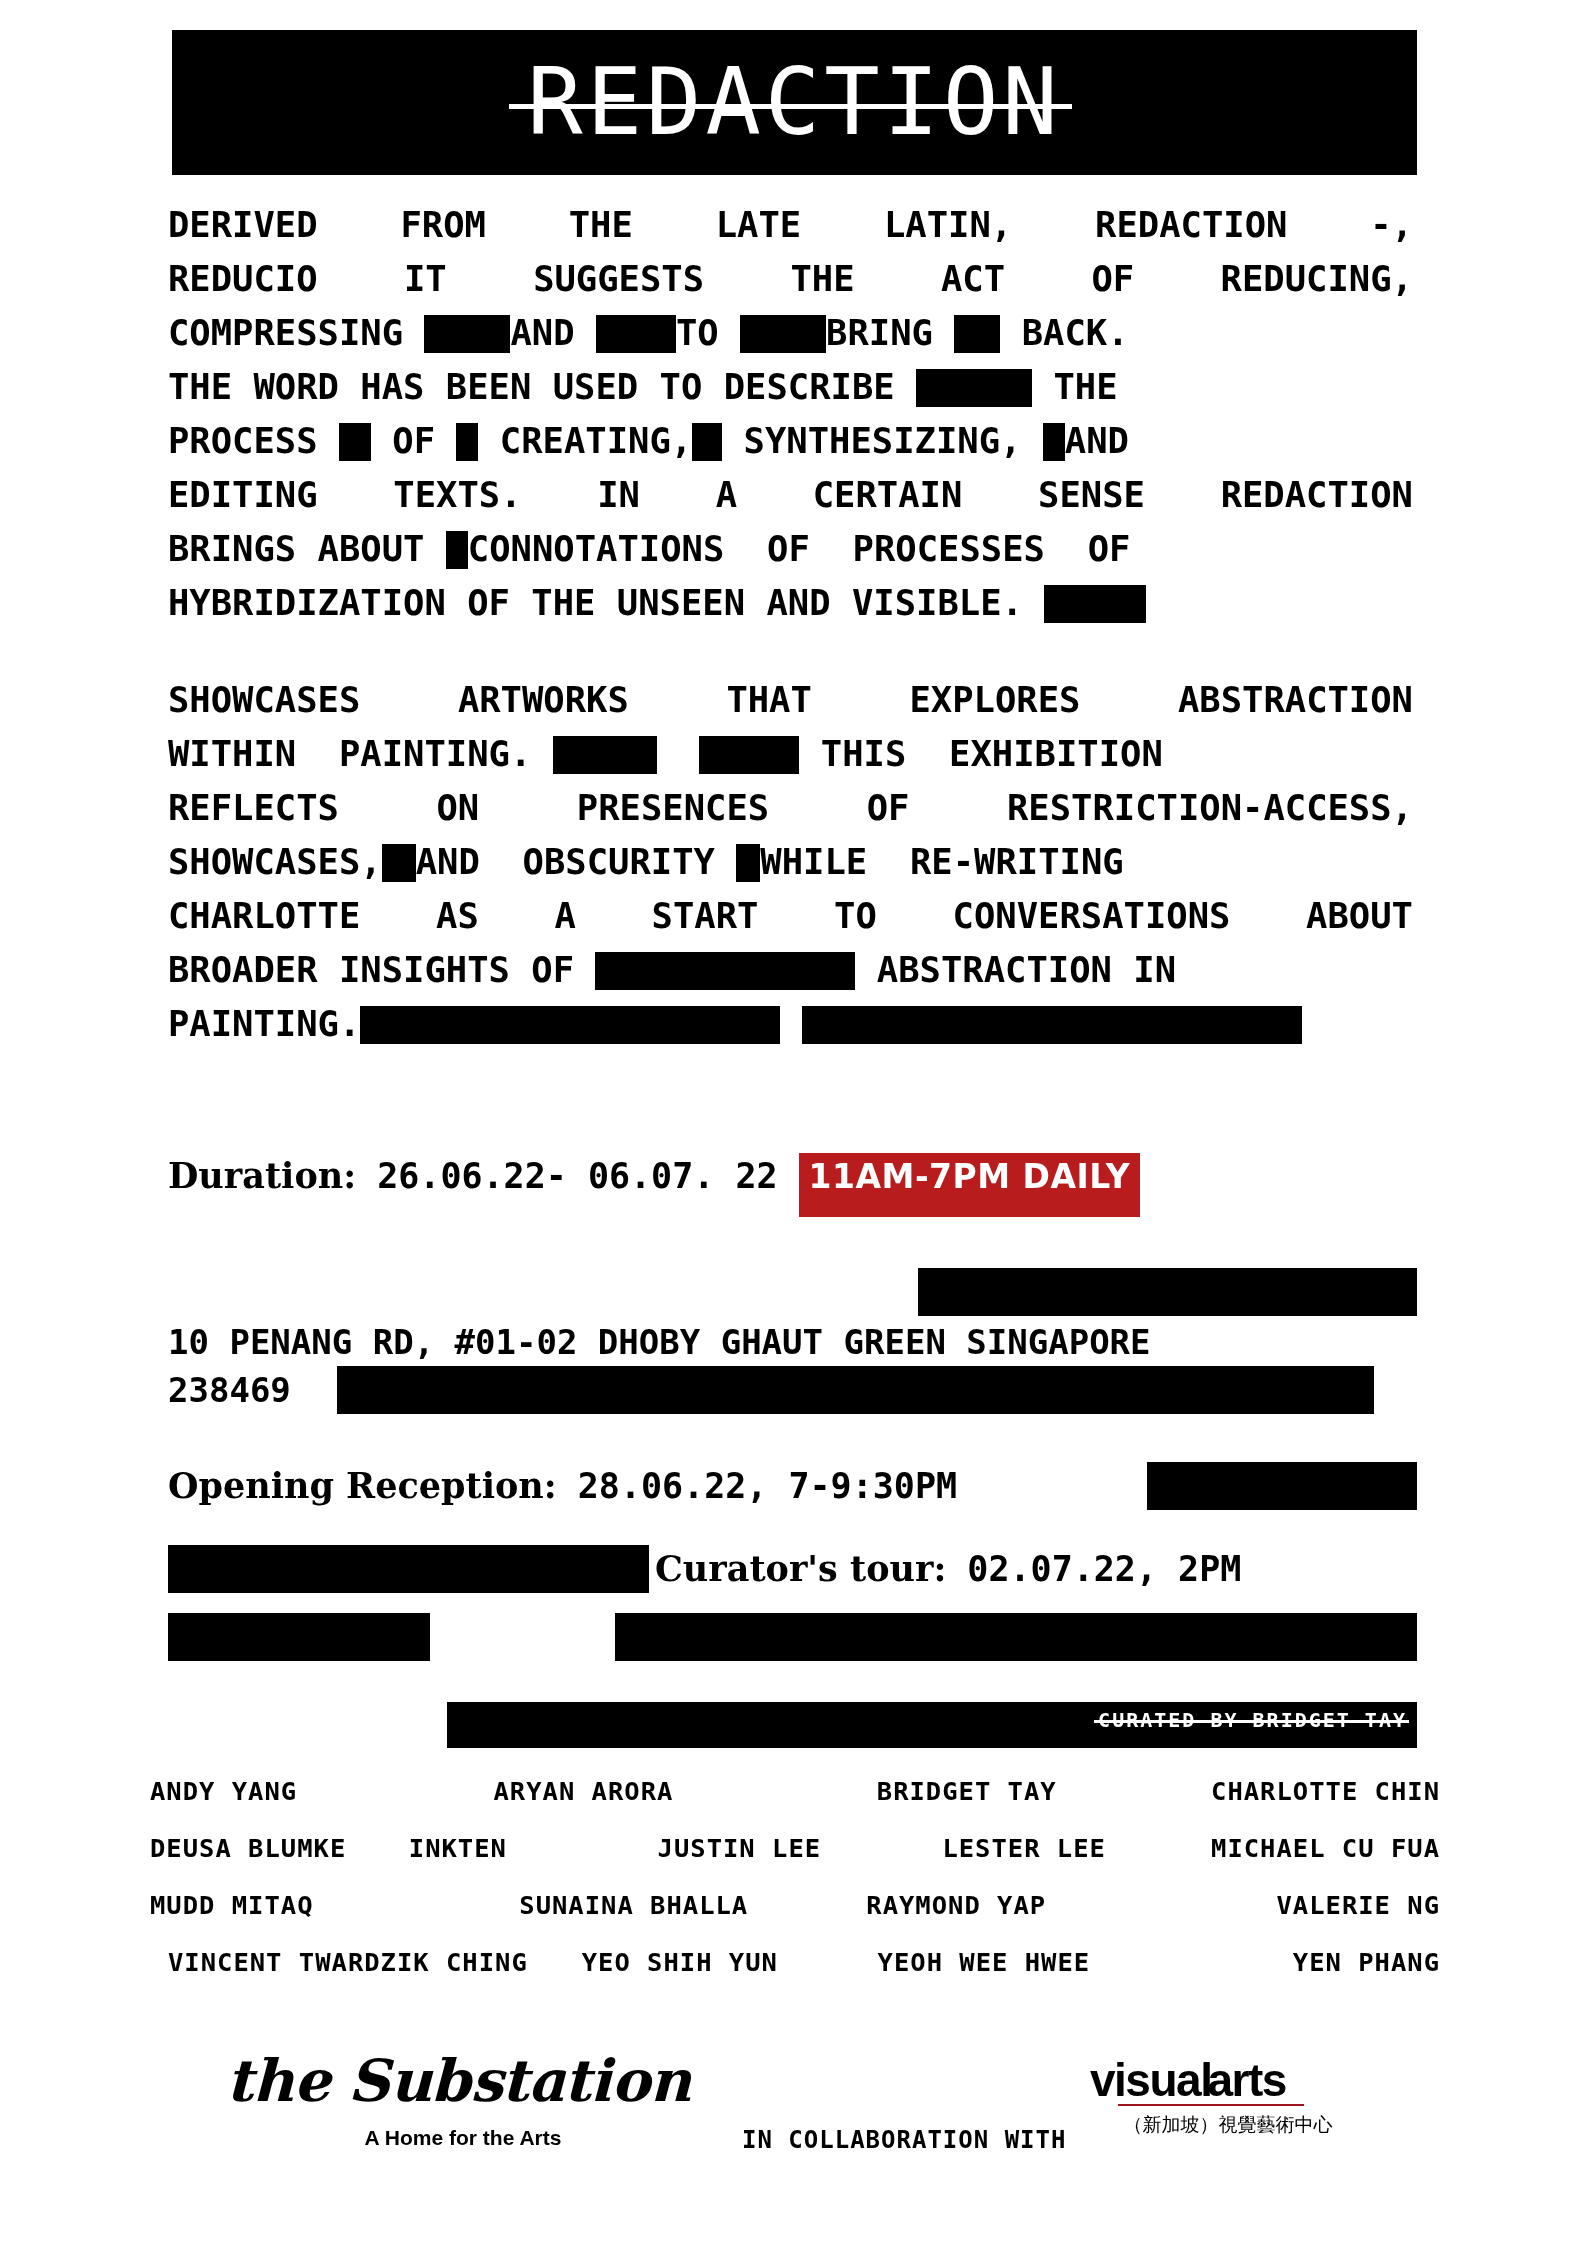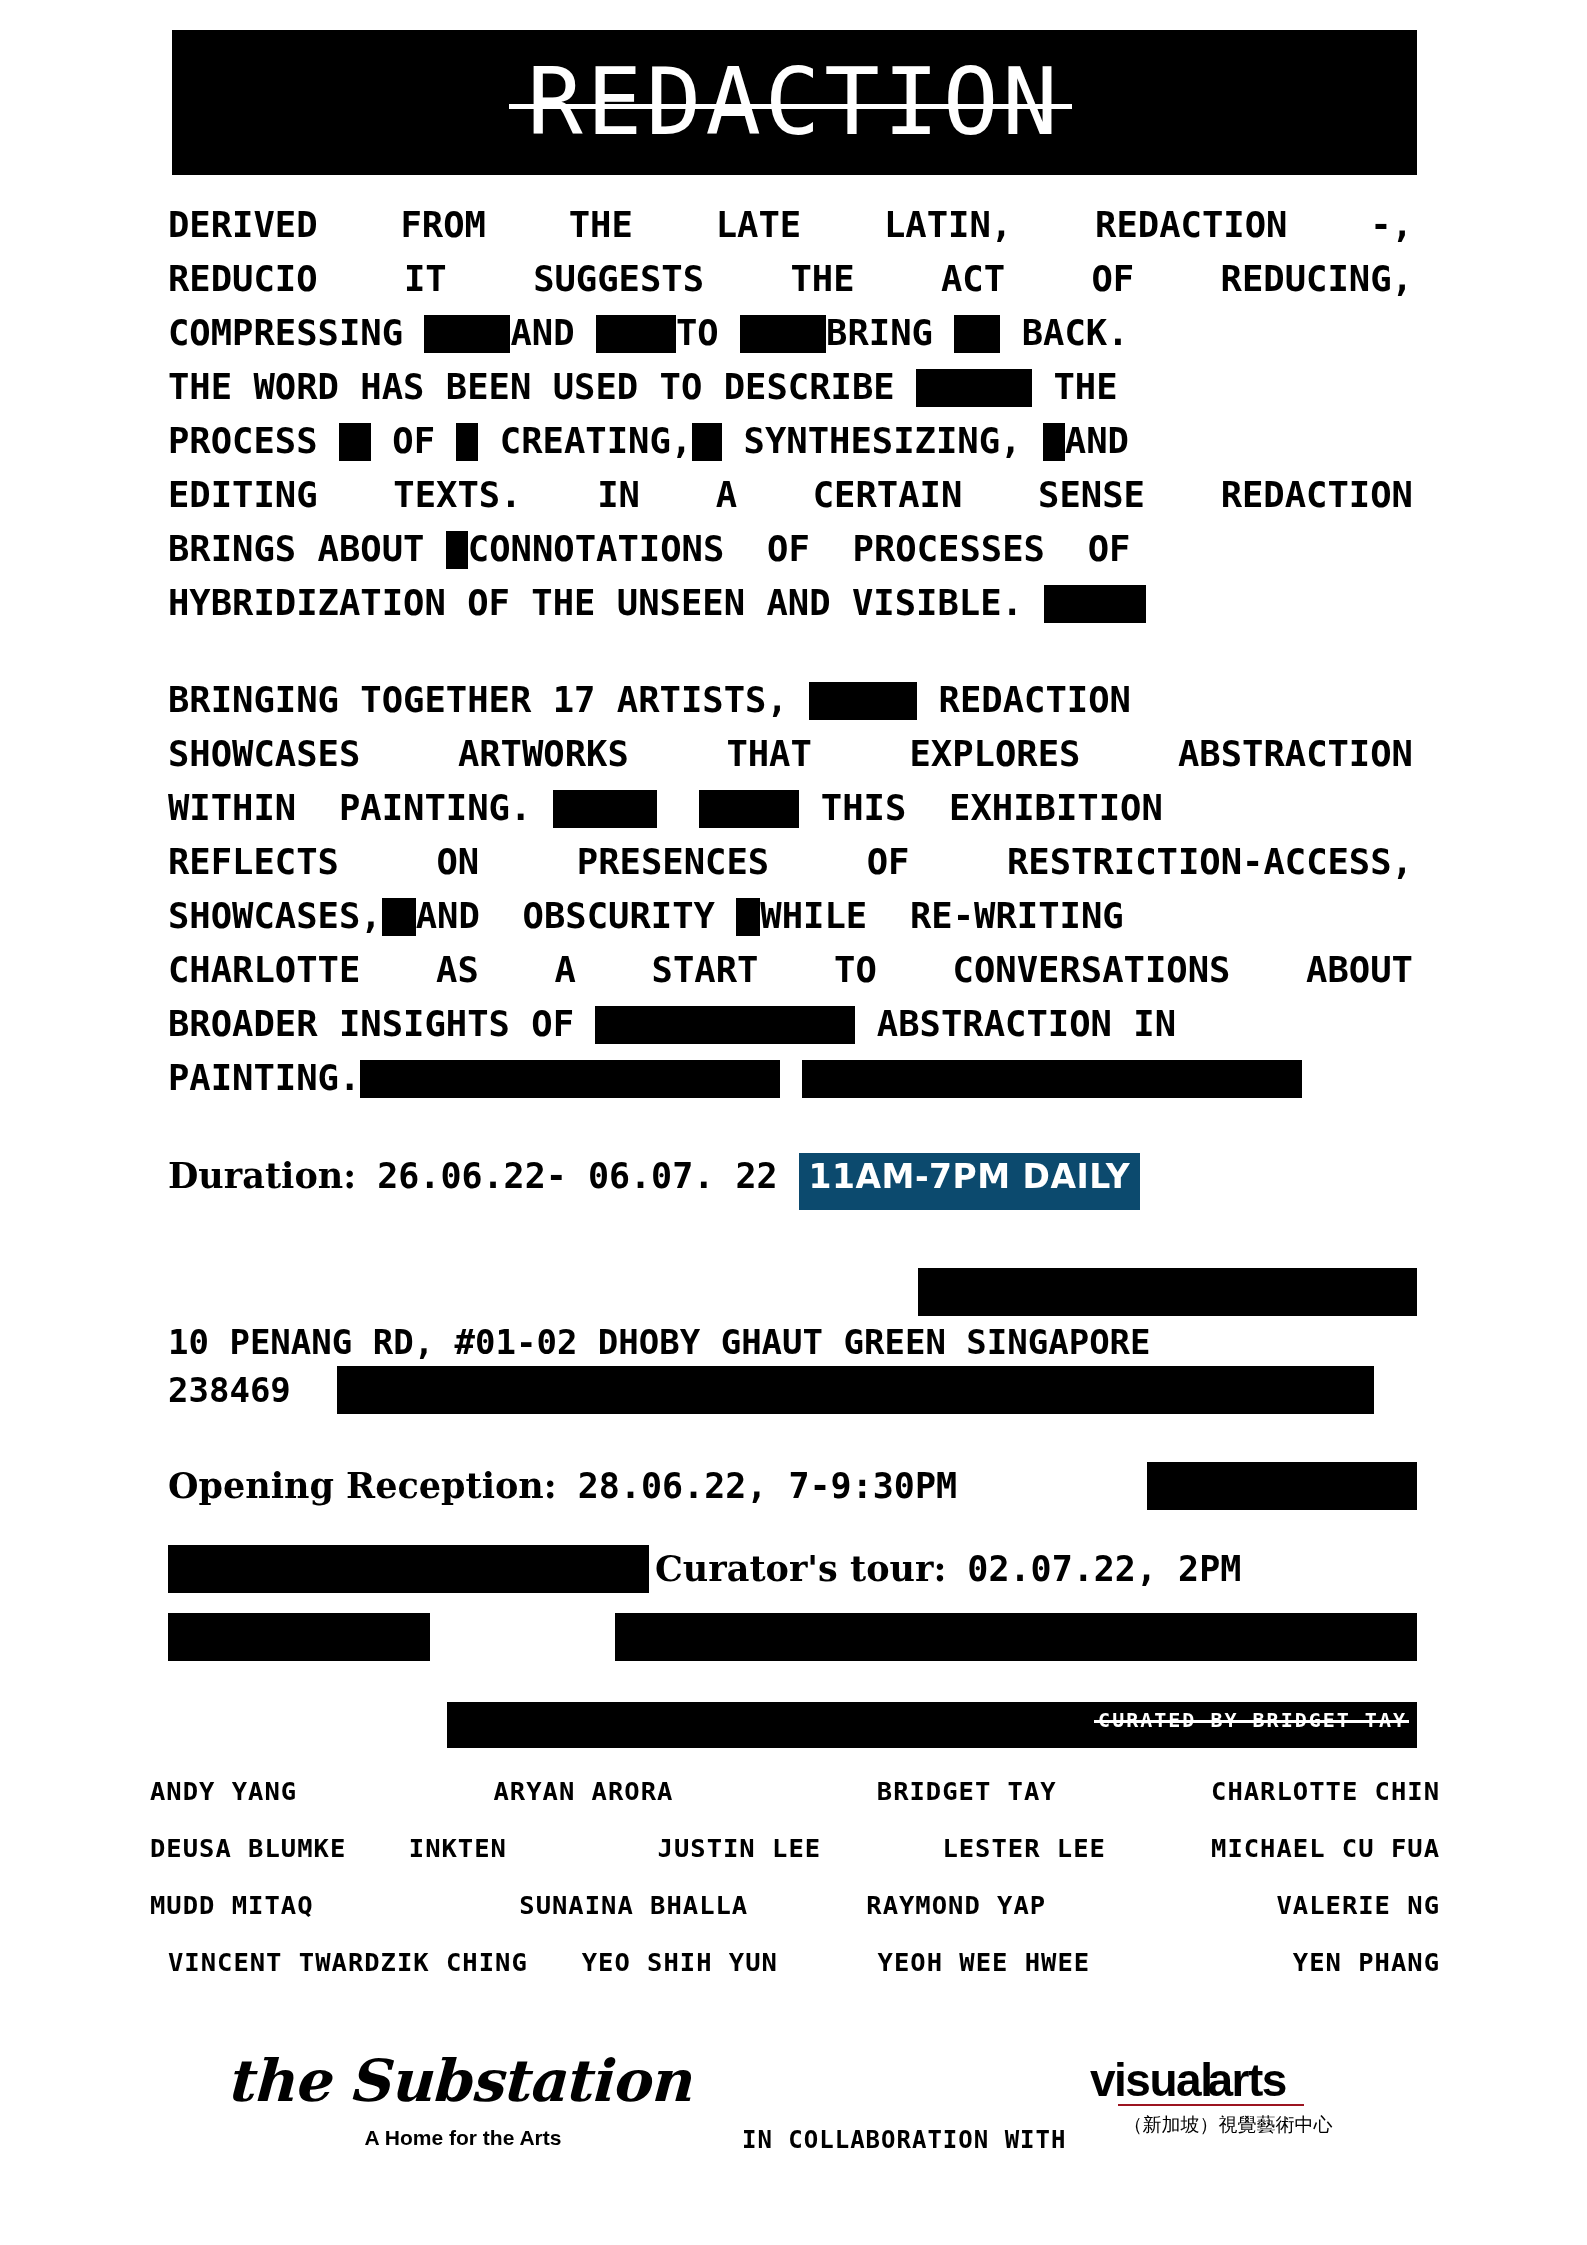--- a/index.html
+++ b/index.html
@@ -99,26 +99,26 @@
     font-weight: bold;
     white-space: pre;
     color: #000000;
   }
   .label-serif {
     font-family: "DejaVu Serif", serif;
     font-weight: bold;
     font-size: 35px;
   }
   .hl {
-    background: #0c4a6e;
+    background: #b91c1c;
     color: #ffffff;
     font-family: "DejaVu Sans", sans-serif;
     font-weight: bold;
     font-size: 33px;
-    padding: 4px 10px 14px 10px;
+    padding: 4px 10px 21px 10px;
     letter-spacing: 0.5px;
   }
 
   .blackbar {
     position: absolute;
     background: #000000;
   }
 
   
   .curated-banner {
@@ -330,23 +330,20 @@
       </div>
       <div class="jline left">
         <span class="w"><span class="w">BRINGS ABOUT </span><span class="bar" style="width: 22px;"></span><span class="w">CONNOTATIONS  OF  PROCESSES  OF</span></span>
       </div>
       <div class="jline left">
         <span class="w"><span class="w">HYBRIDIZATION OF THE UNSEEN AND VISIBLE. </span><span class="bar" style="width: 102px;"></span></span>
       </div>
     </div>
 
   <div class="body-block" id="p2" style="top:673px;">
-      <div class="jline left">
-        <span class="w"><span class="w">BRINGING TOGETHER 17 ARTISTS, </span><span class="bar" style="width: 108px;"></span><span class="w"> REDACTION</span></span>
-      </div>
       <div class="jline">
         <span class="w">SHOWCASES</span>
         <span class="w">ARTWORKS</span>
         <span class="w">THAT</span>
         <span class="w">EXPLORES</span>
         <span class="w">ABSTRACTION</span>
       </div>
       <div class="jline left">
         <span class="w"><span class="w">WITHIN  PAINTING. </span><span class="bar" style="width: 104px;"></span><span class="w">  </span><span class="bar" style="width: 100px;"></span><span class="w"> THIS  EXHIBITION</span></span>
       </div>

